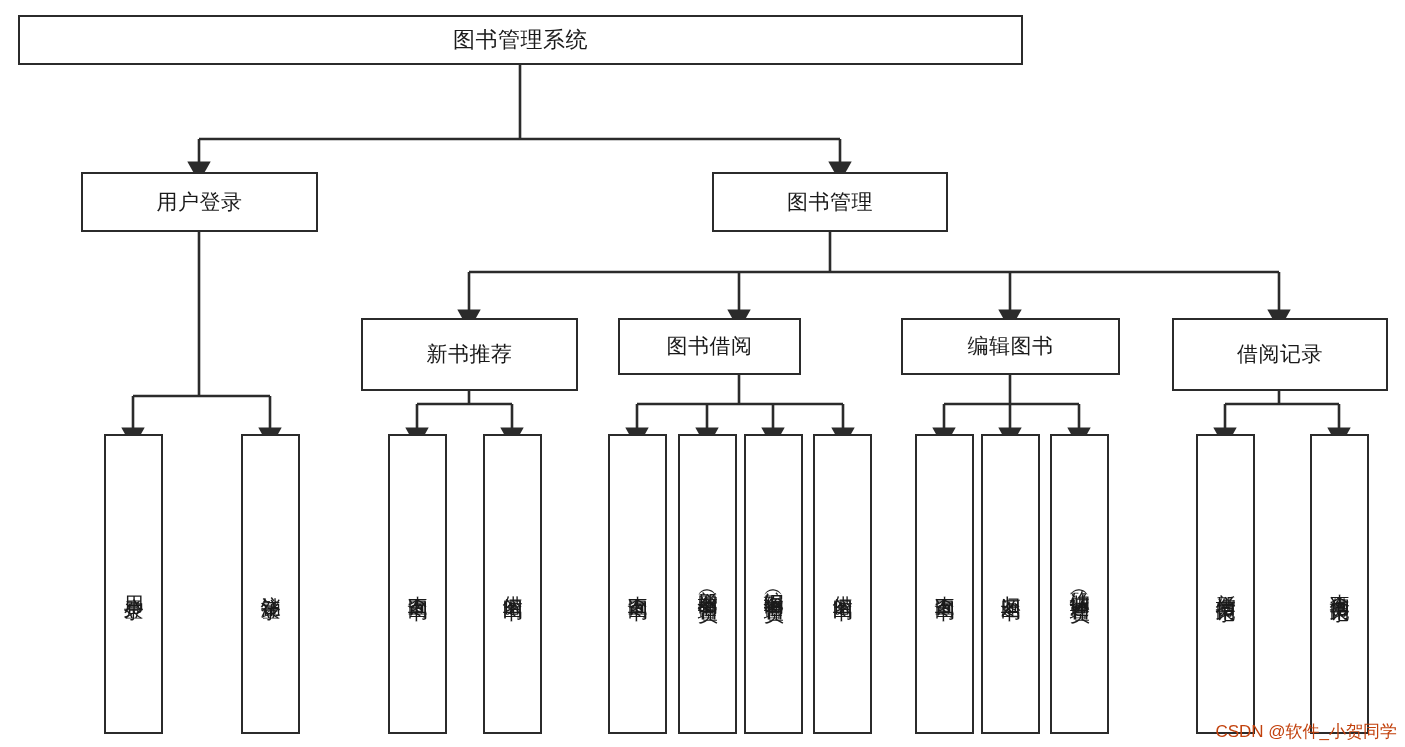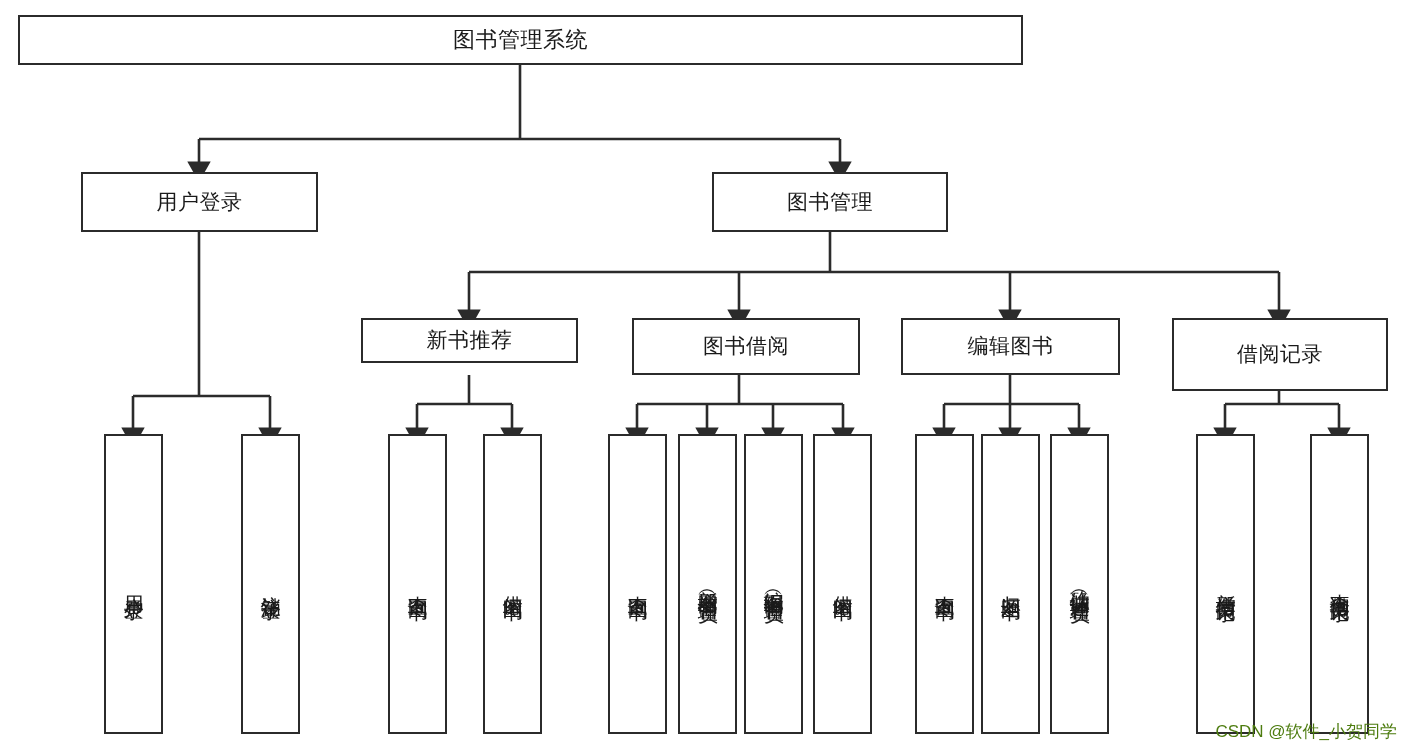--- a/index.html
+++ b/index.html
@@ -55,21 +55,21 @@
     display: block;
   }
   .node.root {
     font-size: 22px;
   }
   .watermark {
     position: absolute;
     right: 8px;
     bottom: 4px;
     font-size: 17px;
-    color: #4d7c0f;
+    color: #c2410c;
     white-space: nowrap;
     user-select: none;
   }
 </style>
 </head>
 <body>
 
 <div id="canvas">
 
   <svg class="edges" viewBox="0 0 1405 747" xmlns="http://www.w3.org/2000/svg">
@@ -126,24 +126,24 @@
     <span>图书管理系统</span>
   </div>
 
   <div class="node horiz" style="left:81px; top:172px; width:237px; height:60px;">
     <span>用户登录</span>
   </div>
   <div class="node horiz" style="left:712px; top:172px; width:236px; height:60px;">
     <span>图书管理</span>
   </div>
 
-  <div class="node horiz" style="left:361px; top:318px; width:217px; height:45px;">
+  <div class="node horiz" style="left:361px; top:318px; width:217px; height:73px;">
     <span>新书推荐</span>
   </div>
-  <div class="node horiz" style="left:632px; top:318px; width:228px; height:57px;">
+  <div class="node horiz" style="left:618px; top:318px; width:183px; height:57px;">
     <span>图书借阅</span>
   </div>
   <div class="node horiz" style="left:901px; top:318px; width:219px; height:57px;">
     <span>编辑图书</span>
   </div>
   <div class="node horiz" style="left:1172px; top:318px; width:216px; height:73px;">
     <span>借阅记录</span>
   </div>
 
   <div class="node vert" style="left:104px; top:434px; width:59px; height:300px;">

